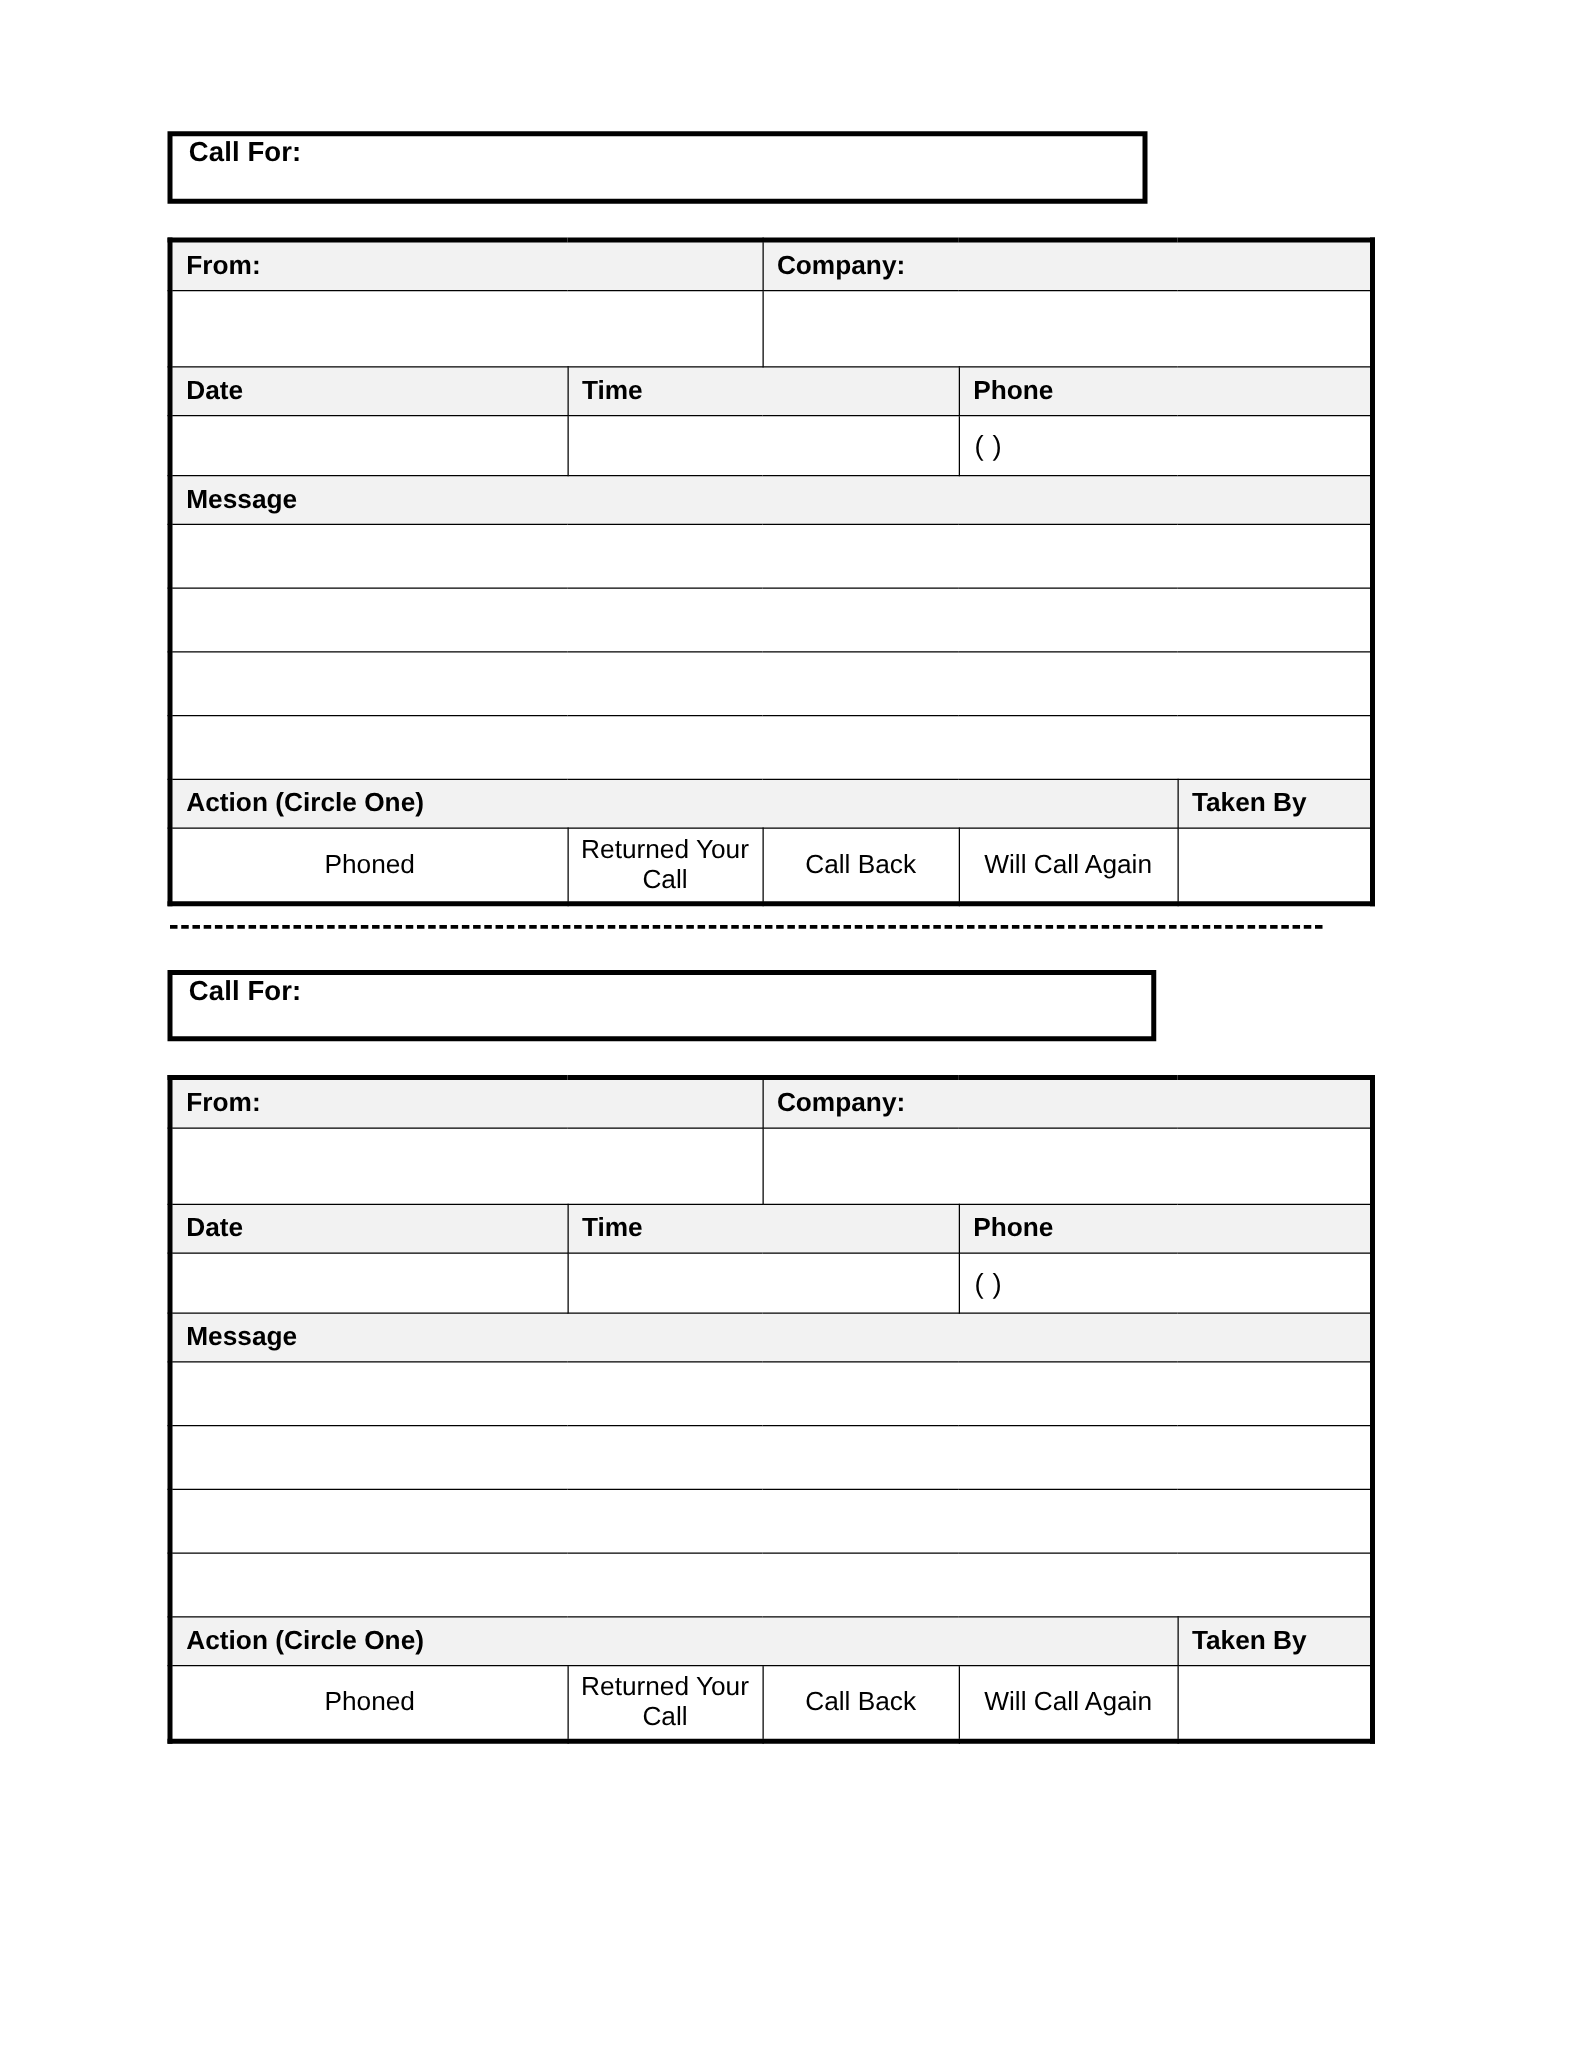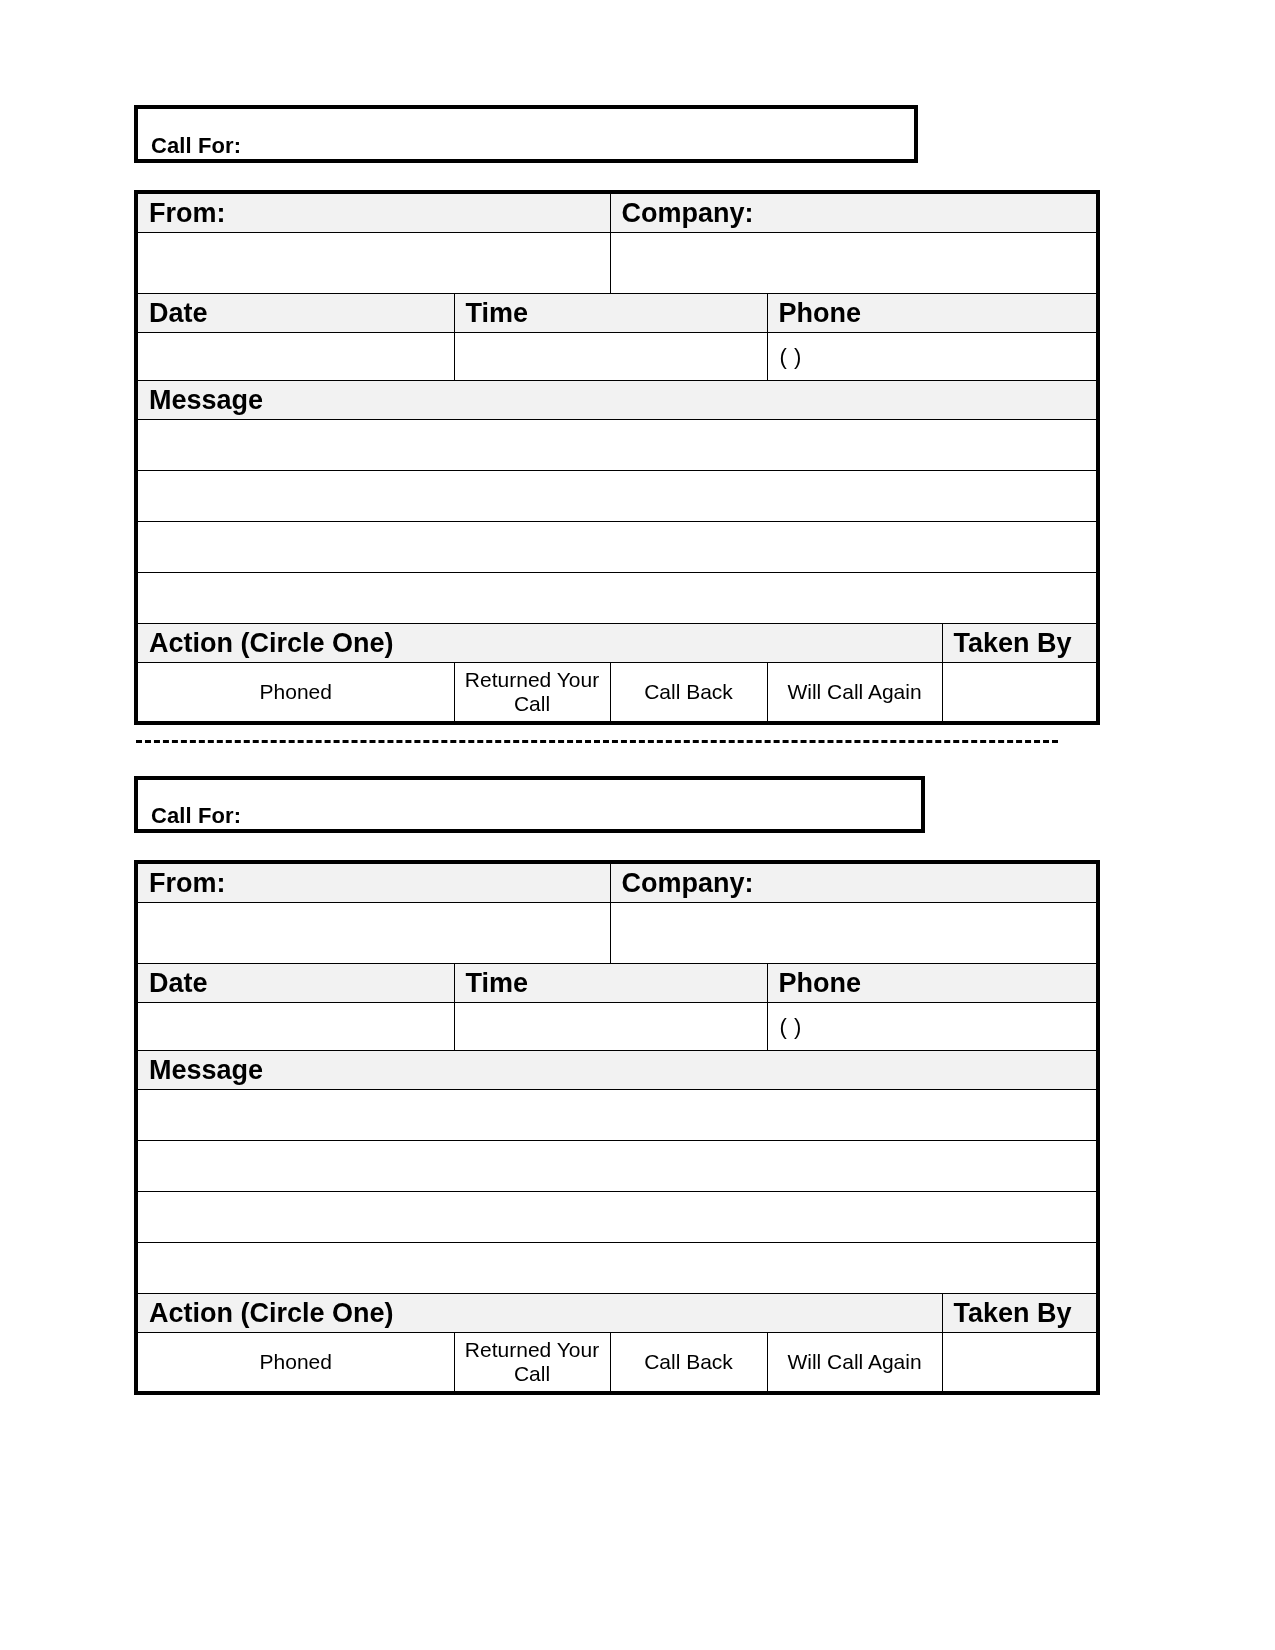--- a/index.html
+++ b/index.html
@@ -32,21 +32,21 @@
     width: 1275px;
   }
 
   
   .callfor-box {
     position: absolute;
     border: 4px solid #000000;
     background: #ffffff;
     box-sizing: border-box;
     display: flex;
-    align-items: flex-end;
+    align-items: flex-start;
   }
   .callfor-label {
     font-size: 22px;
     font-weight: bold;
     padding-left: 13px;
     letter-spacing: 0.1px;
     white-space: nowrap;
   }
 
   
@@ -65,21 +65,21 @@
     font-size: 21px;
     background: #ffffff;
   }
   .hdr {
     background: #f2f2f2 !important;
     font-weight: bold;
     height: 38px;
   }
   .hdr .cell-txt {
     padding-left: 11px;
-    font-size: 27px;
+    font-size: 21px;
     font-weight: bold;
     white-space: nowrap;
   }
   .blank-tall { height: 60px; }
   .blank-mid  { height: 47px; }
   .blank-line { height: 50px; }
 
   .phone-paren {
     padding-left: 12px;
     font-size: 22px;

